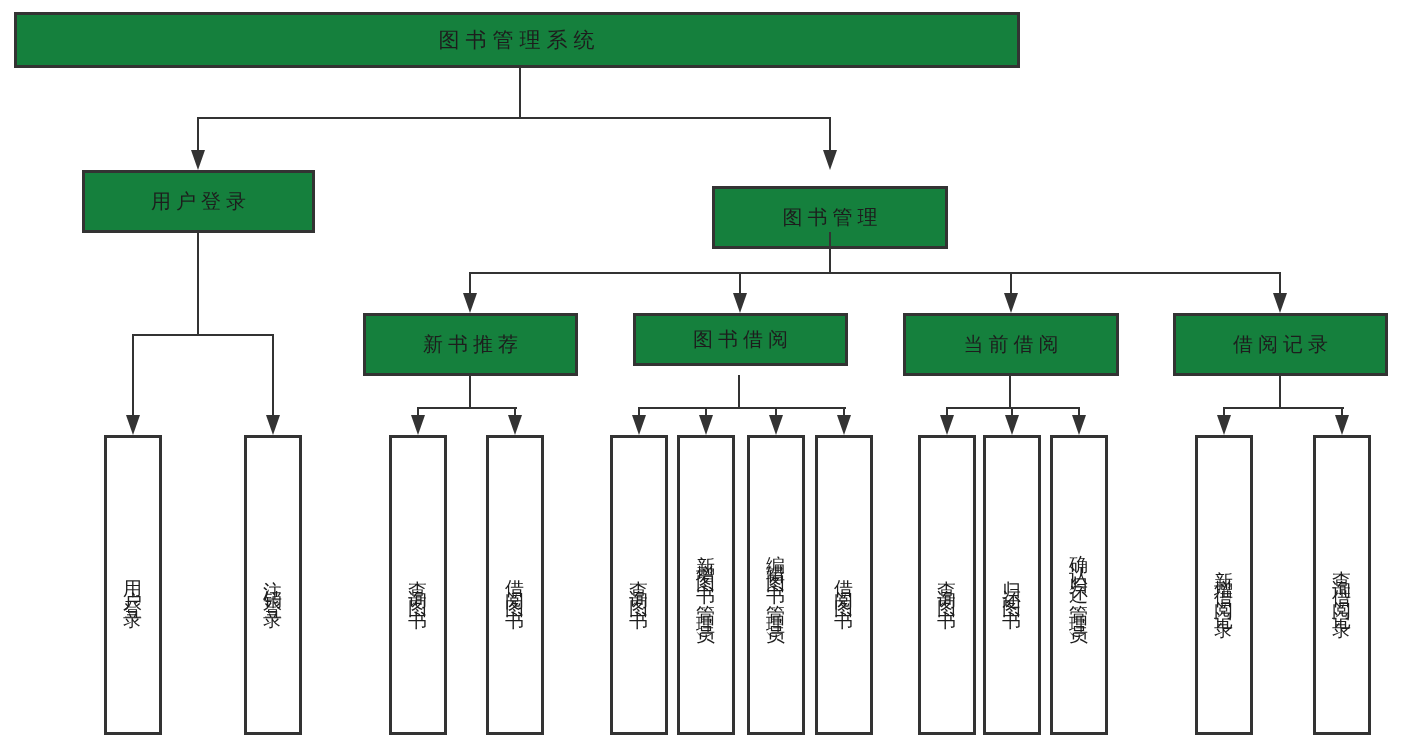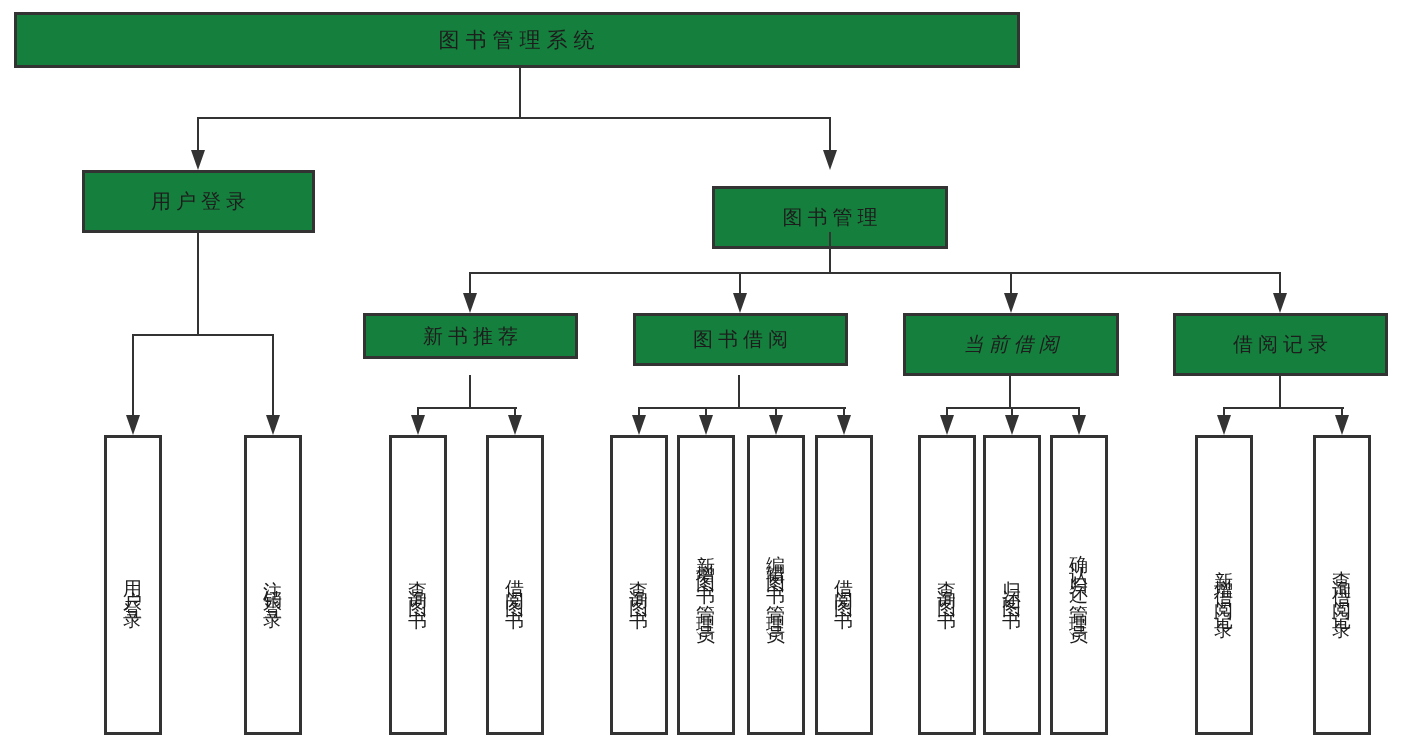--- a/index.html
+++ b/index.html
@@ -85,23 +85,23 @@
   <div class="hl" style="left:469px;top:272px;width:812px;"></div>
   <div class="vl" style="left:469px;top:272px;height:23px;"></div>
   <div class="ar" style="left:463px;top:293px;"></div>
   <div class="vl" style="left:739px;top:272px;height:23px;"></div>
   <div class="ar" style="left:733px;top:293px;"></div>
   <div class="vl" style="left:1010px;top:272px;height:23px;"></div>
   <div class="ar" style="left:1004px;top:293px;"></div>
   <div class="vl" style="left:1279px;top:272px;height:23px;"></div>
   <div class="ar" style="left:1273px;top:293px;"></div>
 
-  <div class="hbox" style="left:363px;top:313px;width:215px;height:46px;">新书推荐</div>
+  <div class="hbox" style="left:363px;top:313px;width:215px;height:63px;">新书推荐</div>
   <div class="hbox" style="left:633px;top:313px;width:215px;height:53px;">图书借阅</div>
-  <div class="hbox" style="left:903px;top:313px;width:216px;height:63px;font-style:italic;">当前借阅</div>
+  <div class="hbox" style="left:903px;top:313px;width:216px;height:63px;">当前借阅</div>
   <div class="hbox" style="left:1173px;top:313px;width:215px;height:63px;">借阅记录</div>
 
   <div class="vl" style="left:469px;top:375px;height:34px;"></div>
   <div class="hl" style="left:417px;top:407px;width:100px;"></div>
   <div class="vl" style="left:417px;top:407px;height:10px;"></div>
   <div class="ar" style="left:411px;top:415px;"></div>
   <div class="vl" style="left:514px;top:407px;height:10px;"></div>
   <div class="ar" style="left:508px;top:415px;"></div>
 
   <div class="vl" style="left:738px;top:375px;height:34px;"></div>

